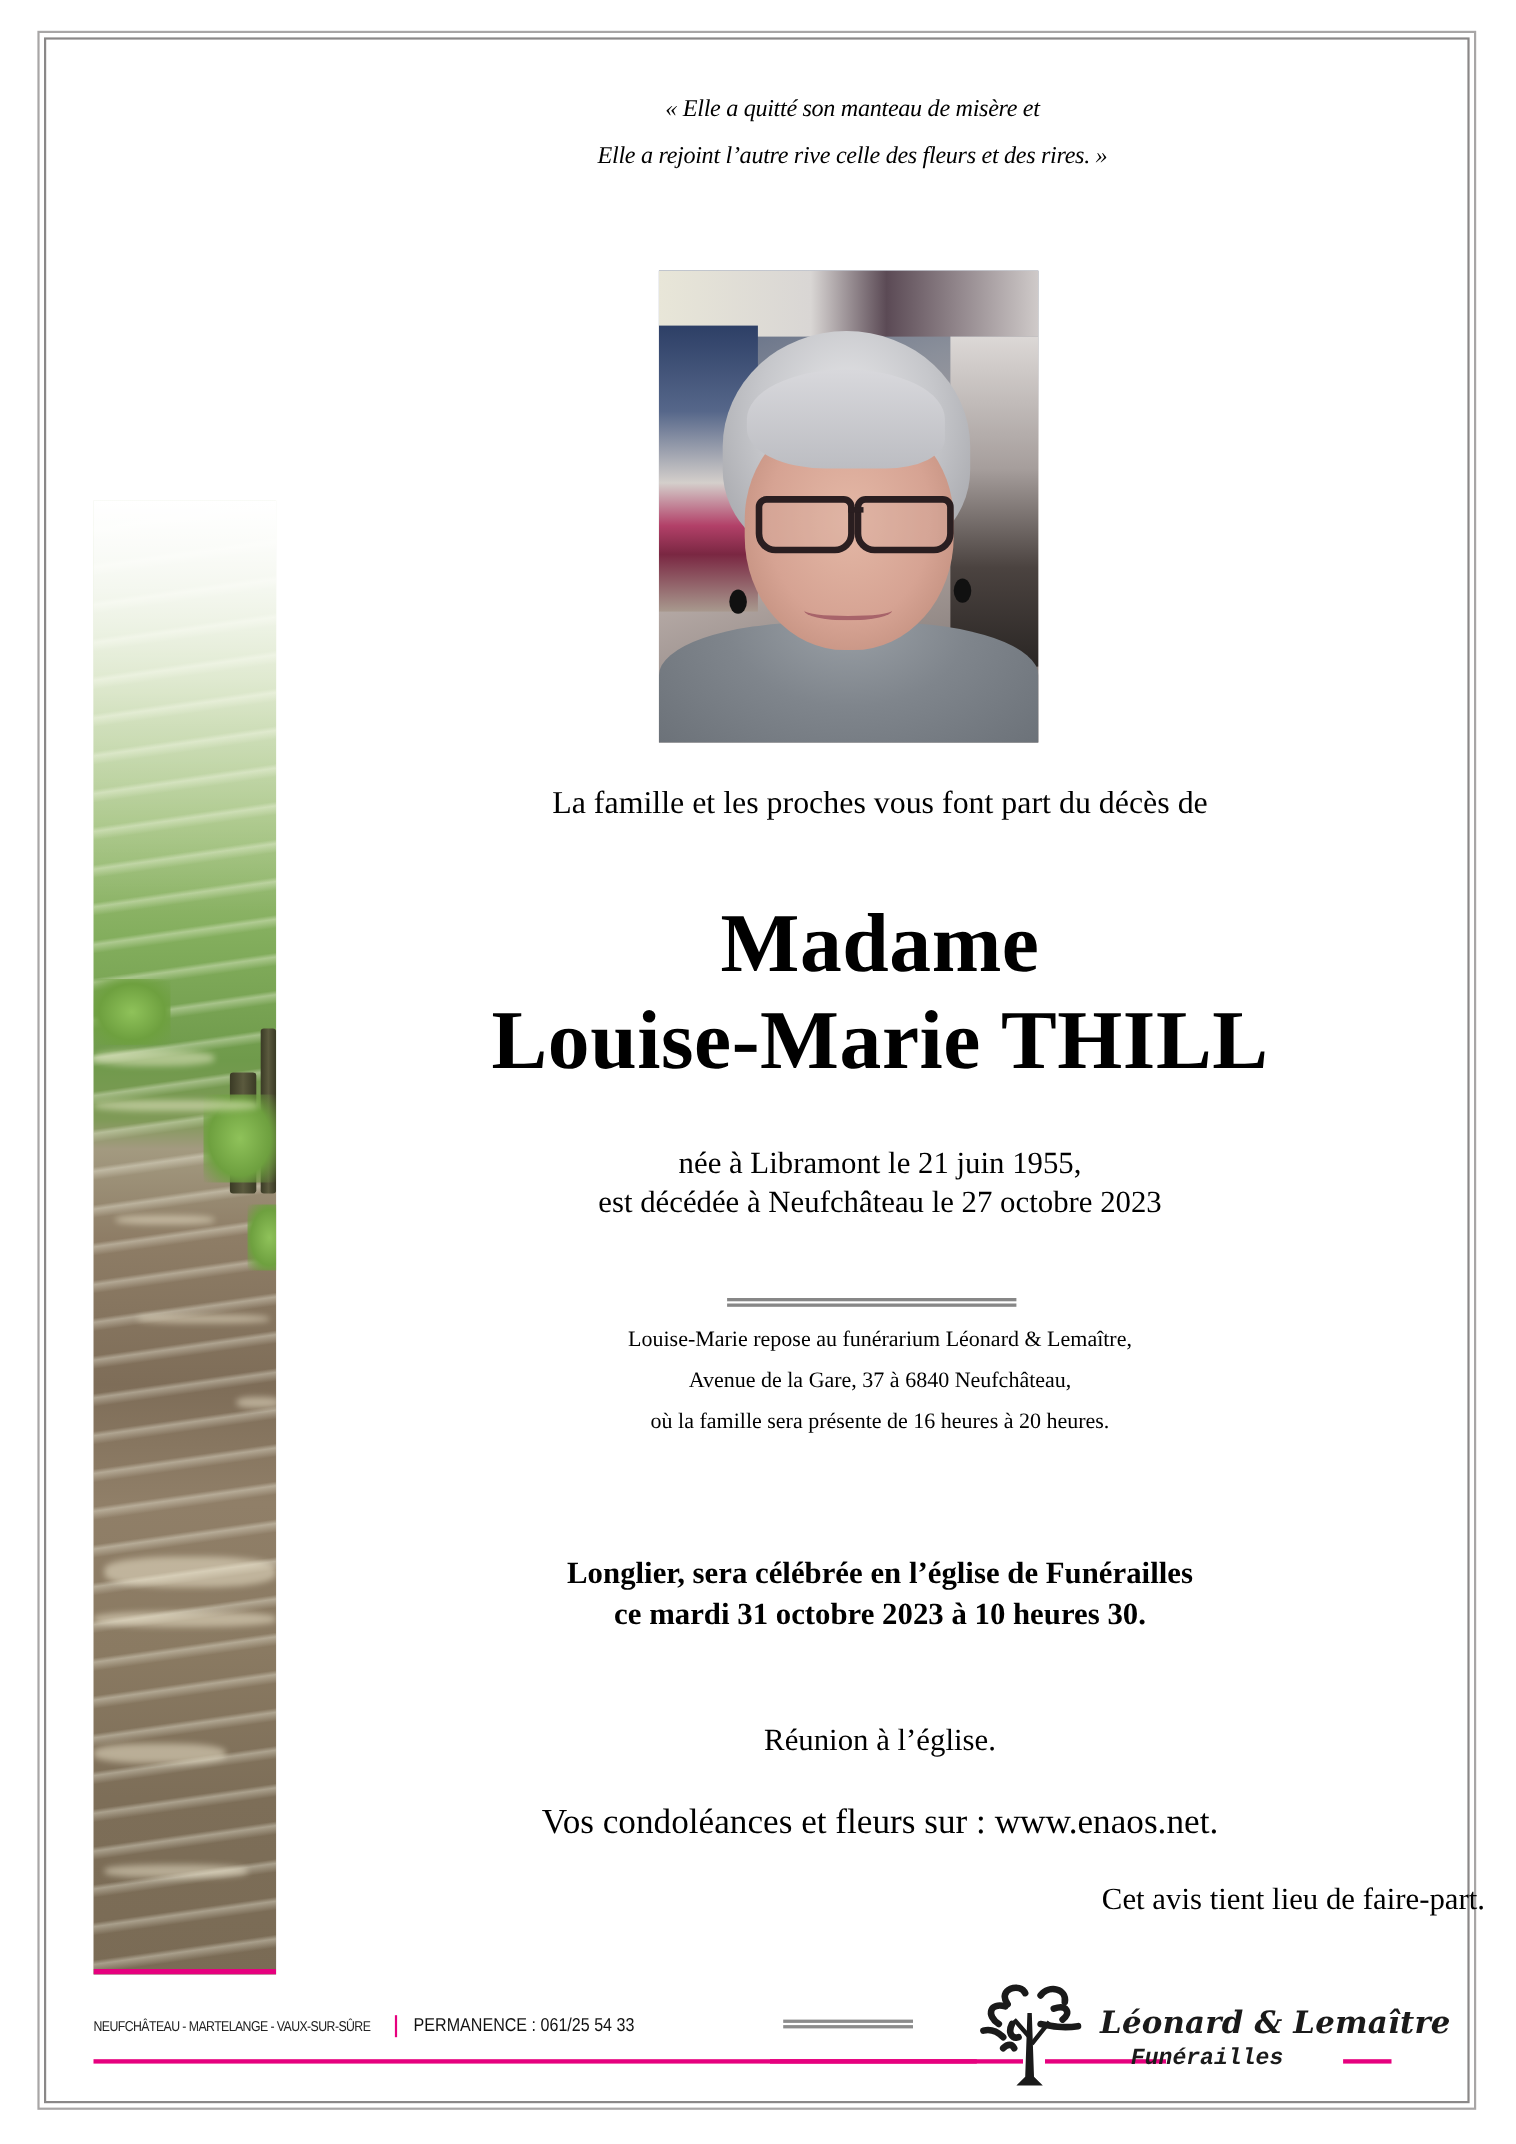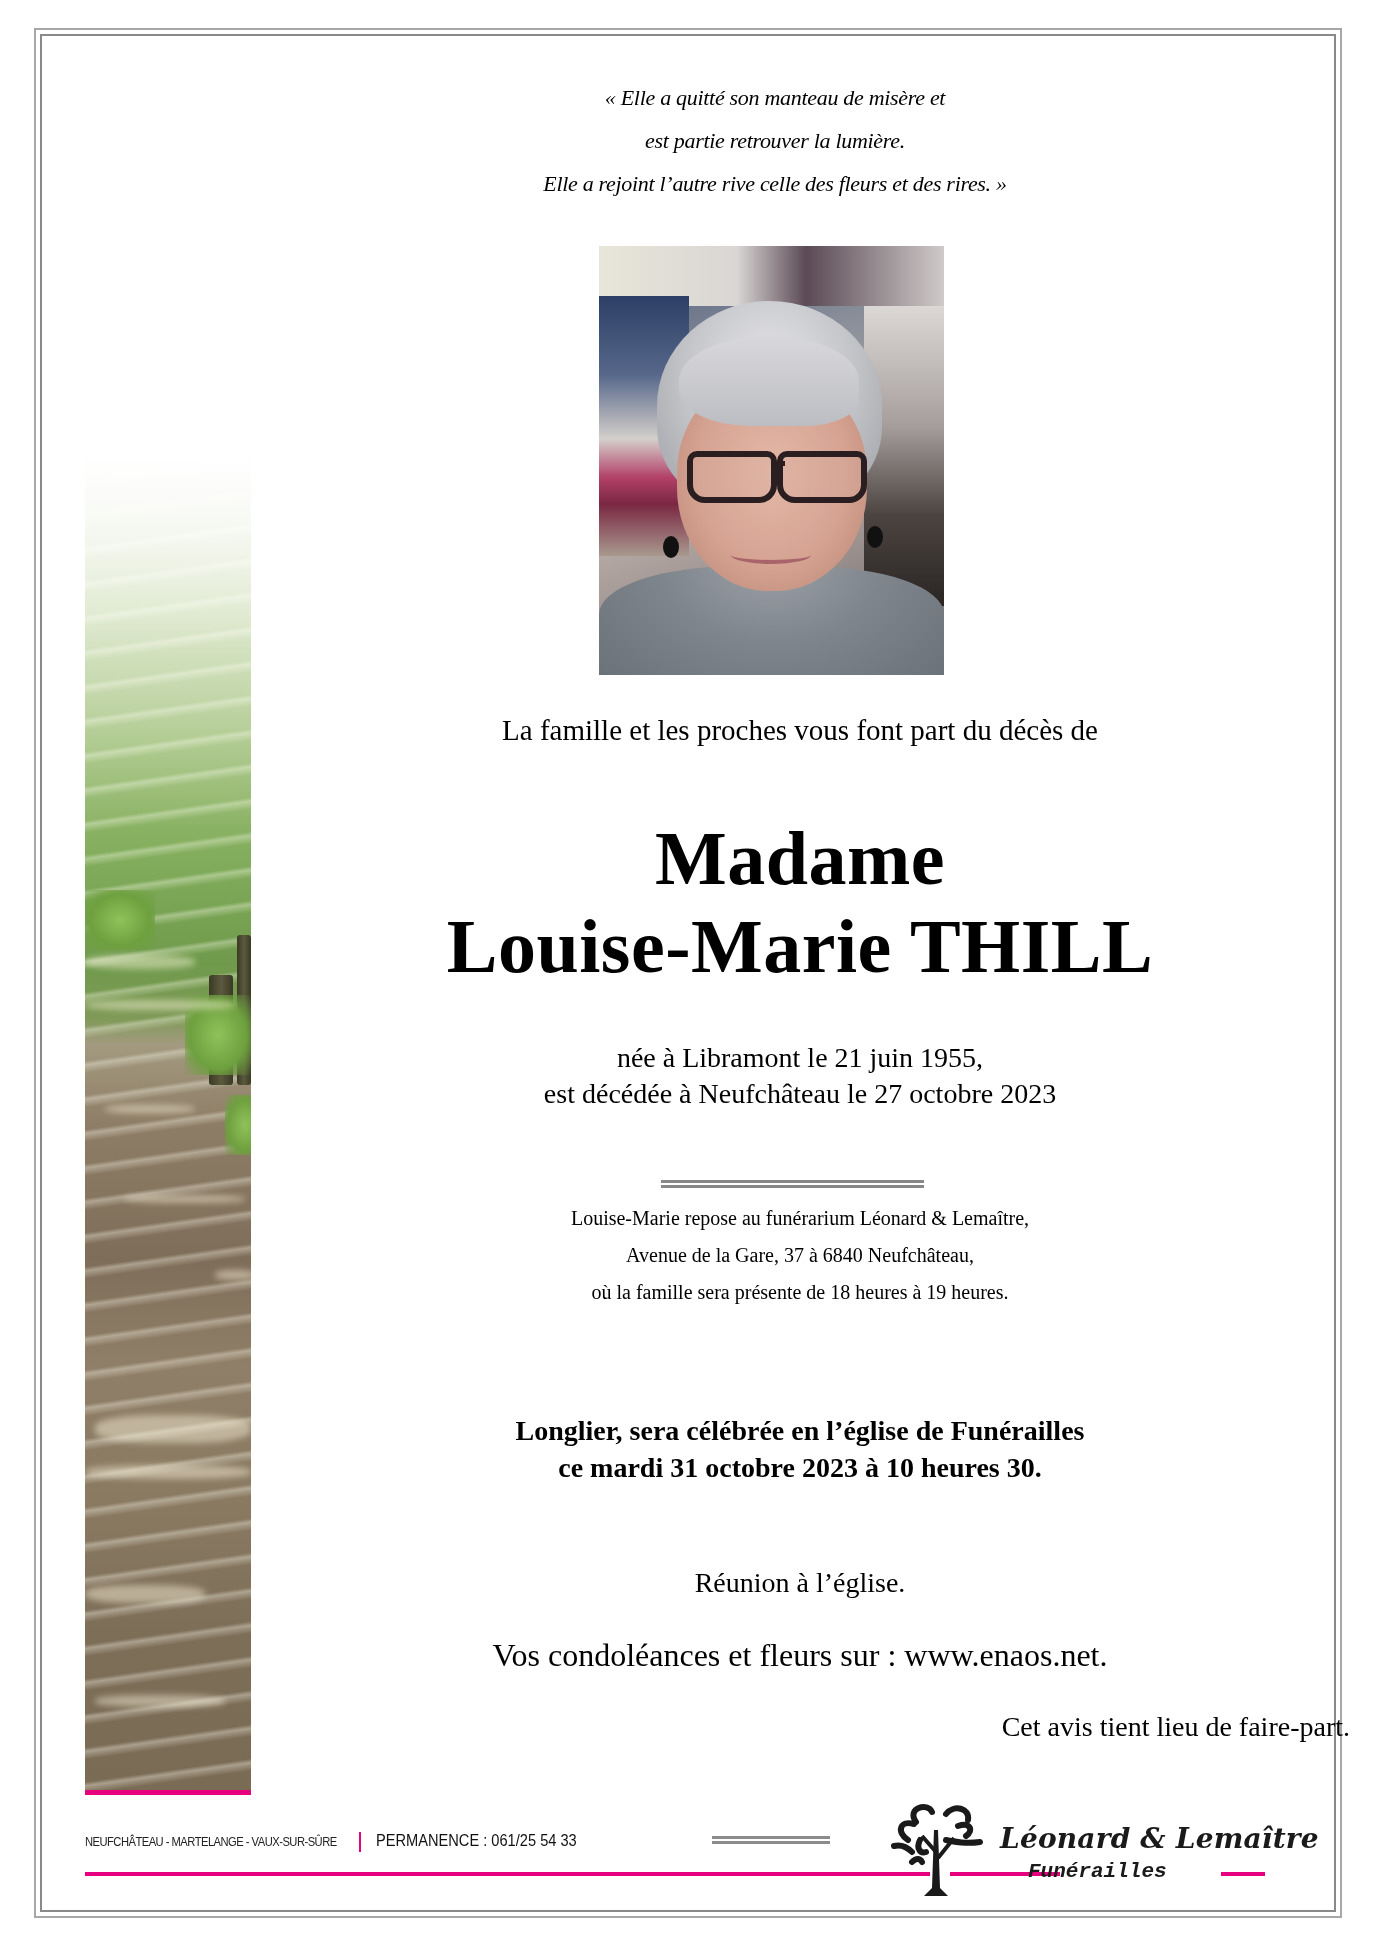--- a/index.html
+++ b/index.html
@@ -314,21 +314,20 @@
   <div class="light" style="left:130px; top:815px; width:40px; height:10px;"></div>
   <div class="light" style="left:10px; top:960px; width:156px; height:28px;"></div>
   <div class="light" style="left:0px; top:1010px; width:166px; height:14px;"></div>
   <div class="light" style="left:0px; top:1130px; width:120px; height:18px;"></div>
   <div class="light" style="left:10px; top:1240px; width:130px; height:12px;"></div>
   <div class="bottom-bar"></div>
 </div>
 
 <div class="quote">
   <div>« Elle a quitté son manteau de misère et</div>
-  <div>est partie retrouver la lumière.</div>
   <div>Elle a rejoint l’autre rive celle des fleurs et des rires. »</div>
 </div>
 
 <div class="portrait" aria-label="Portrait de Louise-Marie Thill">
   <div class="bg-top"></div>
   <div class="bg-left"></div>
   <div class="bg-right"></div>
   <div class="scarf"></div>
   <div class="hair"></div>
   <div class="face"></div>
@@ -348,21 +347,21 @@
 <div class="text-center dates">
   <div>née à Libramont le 21 juin 1955,</div>
   <div>est décédée à Neufchâteau le 27 octobre 2023</div>
 </div>
 
 <div class="divider"></div>
 
 <div class="text-center funerarium">
   <div>Louise-Marie repose au funérarium Léonard &amp; Lemaître,</div>
   <div>Avenue de la Gare, 37 à 6840 Neufchâteau,</div>
-  <div>où la famille sera présente de 18 heures à 19 heures.</div>
+  <div>où la famille sera présente de 16 heures à 20 heures.</div>
 </div>
 
 <div class="text-center liturgy">
   <div>Longlier, sera célébrée en l’église de Funérailles</div>
   <div>ce mardi 31 octobre 2023 à 10 heures 30.</div>
 </div>
 
 <div class="text-center reunion">Réunion à l’église.</div>
 <div class="text-center condoleances">Vos condoléances et fleurs sur : www.enaos.net.</div>
 <div class="text-center faire-part">Cet avis tient lieu de faire-part.</div>

